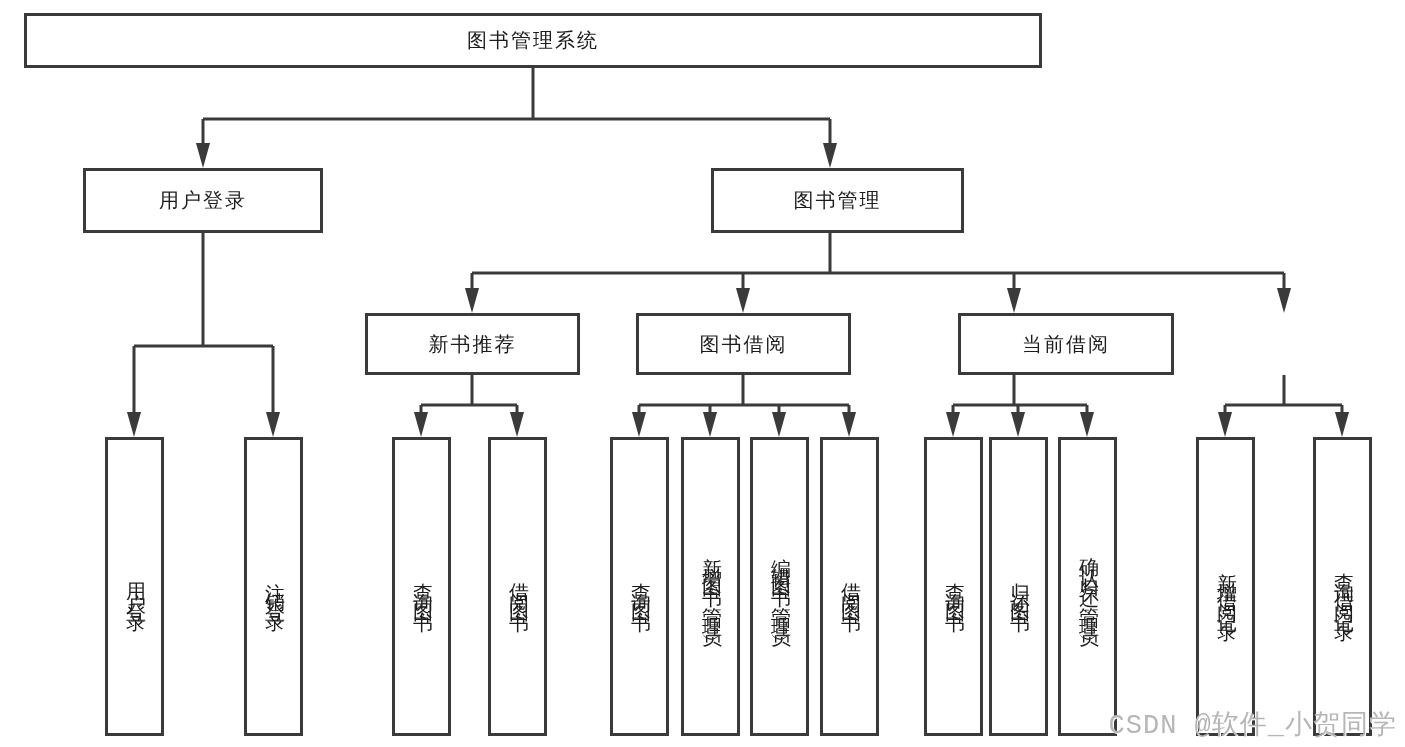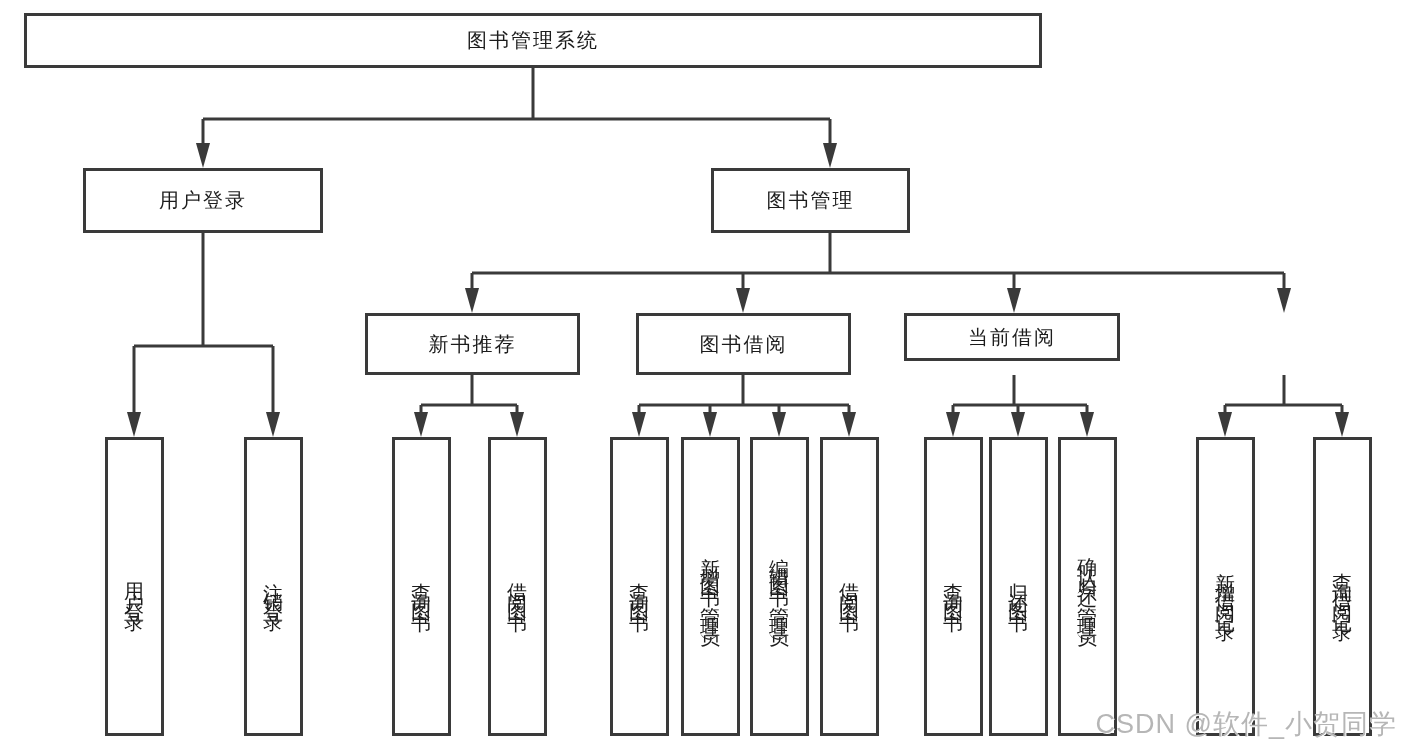--- a/index.html
+++ b/index.html
@@ -1,20 +1,20 @@
 <!DOCTYPE html>
 <html><head>
 <meta charset="utf-8">
 <style>
   html,body{margin:0;padding:0;background:#ffffff;}
   .canvas{
     position:relative;
     width:1405px;height:747px;
     background:#ffffff;
-    font-family:Liberation Sans, sans-serif;
+    font-family:Liberation Mono, monospace;
     overflow:hidden;
   }
   svg.connectors{position:absolute;left:0;top:0;z-index:1;}
   .node{
     position:absolute;
     box-sizing:border-box;
     border:3px solid #3a3a3a;
     background:#ffffff;
     color:#1c1c1c;
     display:flex;align-items:center;justify-content:center;
@@ -92,25 +92,25 @@
         <line x1="1225" y1="405" x2="1225" y2="423" stroke="#3a3a3a" stroke-width="3"></line>
         <polygon points="1218,412 1232,412 1225,437" fill="#3a3a3a"></polygon>
         <line x1="1342" y1="405" x2="1342" y2="423" stroke="#3a3a3a" stroke-width="3"></line>
         <polygon points="1335,412 1349,412 1342,437" fill="#3a3a3a"></polygon>
       </g>
   </svg>
 
   <div class="node root" style="left:24px;top:13px;width:1018px;height:55px">图书管理系统</div>
 
   <div class="node" style="left:83px;top:168px;width:240px;height:65px">用户登录</div>
-  <div class="node" style="left:711px;top:168px;width:199px;height:65px">图书管理</div>
+  <div class="node" style="left:711px;top:168px;width:253px;height:65px">图书管理</div>
 
   <div class="node" style="left:636px;top:313px;width:215px;height:62px">图书借阅</div>
   <div class="node" style="left:365px;top:313px;width:215px;height:62px">新书推荐</div>
-  <div class="node" style="left:904px;top:313px;width:216px;height:48px">当前借阅</div>
+  <div class="node" style="left:958px;top:313px;width:216px;height:62px">当前借阅</div>
 
   <div class="node leaf" style="left:105px;top:437px;width:59px;height:299px">用户登录</div>
   <div class="node leaf" style="left:244px;top:437px;width:59px;height:299px">注销登录</div>
 
   <div class="node leaf" style="left:392px;top:437px;width:59px;height:299px">查询图书</div>
   <div class="node leaf" style="left:488px;top:437px;width:59px;height:299px">借阅图书</div>
 
   <div class="node leaf" style="left:610px;top:437px;width:59px;height:299px">查询图书</div>
   <div class="node leaf" style="left:681px;top:437px;width:59px;height:299px">新增图书（管理员）</div>
   <div class="node leaf" style="left:750px;top:437px;width:59px;height:299px">编辑图书（管理员）</div>

